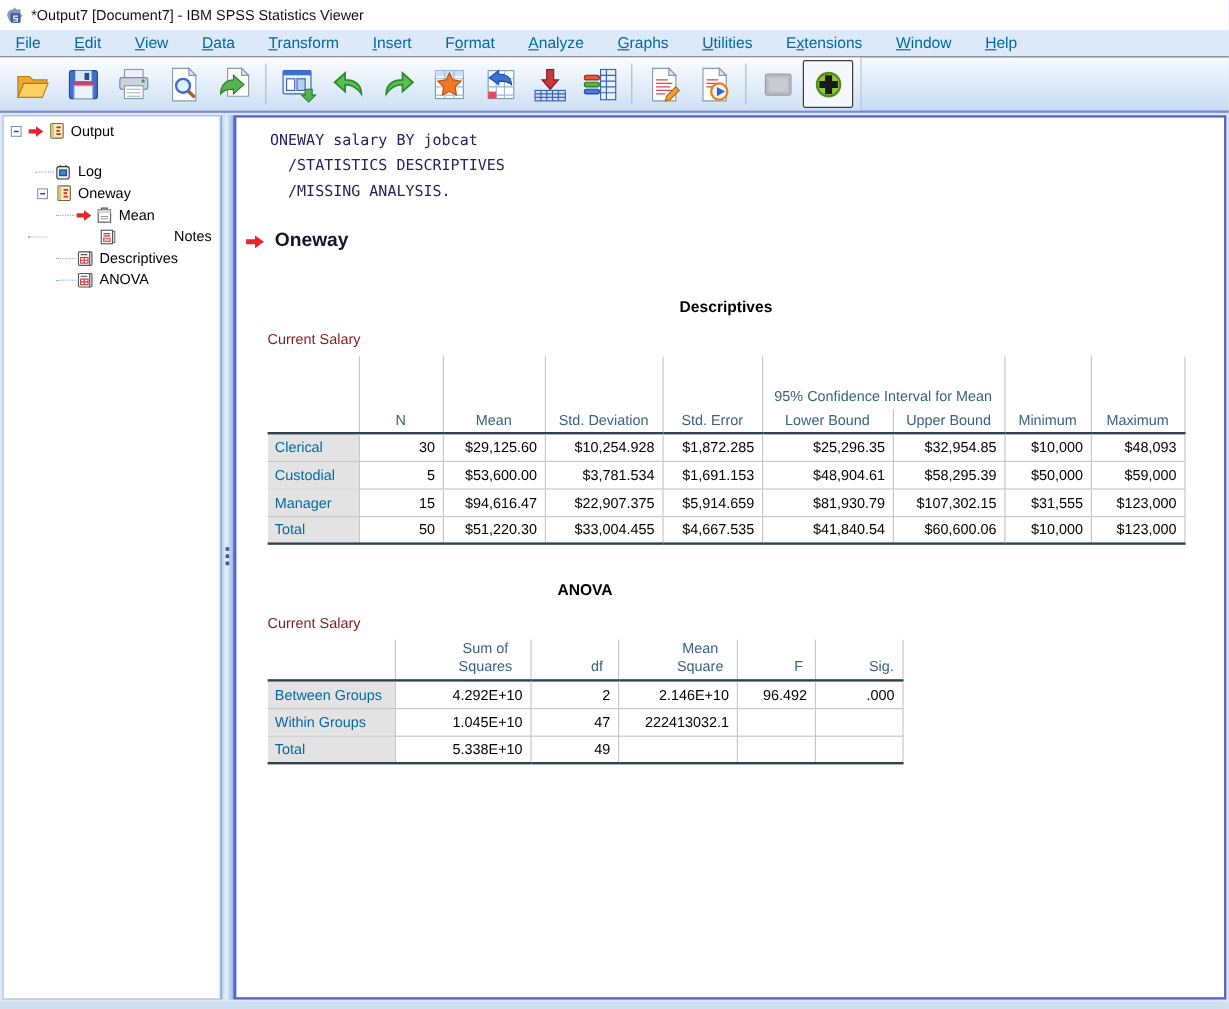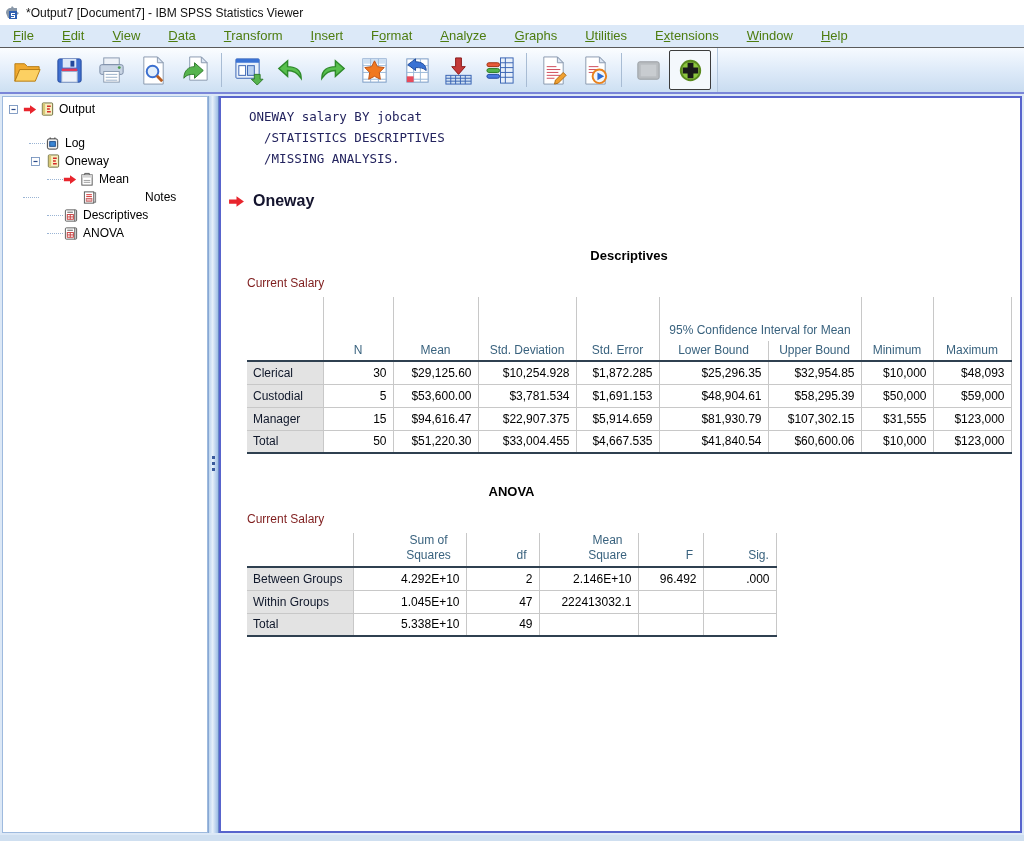--- a/index.html
+++ b/index.html
@@ -7,34 +7,34 @@
   body { width:1024px; height:841px; font-family:"Liberation Sans", sans-serif; background:#cfdff0; }
   .app { position:relative; width:1024px; height:841px; overflow:hidden; background:#dce8f6; }
 
   
   .titlebar { height:25px; background:#ffffff; display:flex; align-items:center; padding-left:4px; }
   .app-icon { width:17px; height:17px; display:inline-flex; margin-right:5px; }
   .title-text { font-size:12px; color:#111; }
 
   
   .menubar { height:23px; background:#dce9f8; border-bottom:1px solid #5a5a5a; display:flex; align-items:center; padding-left:2px; }
-  .menu-item { font-size:13px; color:#4d7c0f; padding:2px 11px 3px 11px; margin-right:6px; cursor:default; }
+  .menu-item { font-size:13px; color:#0369a1; padding:2px 11px 3px 11px; margin-right:6px; cursor:default; }
   .menu-item .u { text-decoration:underline; }
 
   
   .toolbar { height:46px; background:linear-gradient(#f6faff, #dcE9f8 55%, #c9dcf0); border-bottom:2px solid #7a86d8; display:flex; }
   .toolbar-panel { display:flex; align-items:center; padding:2px 6px 2px 6px; border-right:1px solid #b4c8de; background:linear-gradient(#fbfdff, #e2edfa 55%, #cde0f2); }
   .tb-btn { width:42px; height:40px; display:flex; align-items:center; justify-content:center; border:1px solid transparent; border-radius:2px; }
   .tb-btn svg { width:31px; height:31px; }
   .tb-btn.framed { border:1px solid #3c3c3c; background:#f4f8fc; }
   .tb-sep { width:1px; height:34px; background:#a8bcd4; margin:0 5px; }
 
   
   .workspace { position:absolute; top:94px; left:0; right:0; bottom:6px; display:flex; padding:2px; }
-  .sidebar { width:206px; background:#fff; border:1px solid #9ebade; overflow:hidden; padding-top:3px; }
+  .sidebar { width:182px; background:#fff; border:1px solid #9ebade; overflow:hidden; padding-top:3px; }
   .splitter { width:11px; position:relative; background:linear-gradient(90deg,#bcd4ee,#e6f0fa 40%,#9cbce4); border-left:1px solid #88a8d4; border-right:1px solid #6888c8; }
   .grip { position:absolute; left:3px; top:360px; }
   .grip i { display:block; width:3px; height:3px; background:#3a5a9c; margin-bottom:3px; }
   .content { flex:1; background:#fff; border:2px solid #5864cc; position:relative; overflow:hidden; }
 
   
   .tree-row { display:flex; align-items:center; height:18px; font-size:12px; color:#000; white-space:nowrap; }
   .tree-row .gap { display:inline-block; width:16px; height:1px; border-top:1px dotted #9ab4d4; }
   .tree-expander { width:16px; height:13px; display:inline-flex; }
   .tree-expander svg { width:13px; height:13px; }
@@ -55,21 +55,21 @@
   .tbl-caption { font-size:12px; color:#7f1d1d; margin-top:13px; margin-bottom:7px; }
 
   table.spss { border-collapse:collapse; table-layout:fixed; font-size:12px; }
   table.spss th, table.spss td { padding:0 6px; font-weight:normal; overflow:hidden; }
   table.spss th { color:#39627e; text-align:center; vertical-align:bottom; padding-bottom:3px; border-right:1px solid #c8c8c8; }
   table.spss tr.h-top th { height:44px;text-align:center; }
   table.spss tr.h-bot th { height:20px; border-bottom:2px solid #2f4050; }
   table.spss th.anv { height:40px; white-space:pre-line; line-height:15px;padding-left:44px; }
   table.spss td { height:23px; border-right:1px solid #c8c8c8; border-bottom:1px solid #c8c8c8; }
   table.spss td.val { text-align:right; color:#000; background:#fff; }
-  table.spss td.rowlbl { background:#e3e3e3; color:#0f172a; text-align:left; }
+  table.spss td.rowlbl { background:#e3e3e3; color:#0369a1; text-align:left; }
   table.spss tbody tr:last-child td { border-bottom:2px solid #2f4050; }
   .span-h { line-height:15px; }
 
   .bottom-strip { position:absolute; left:0; bottom:0; width:100%; height:6px; background:#cfdff0; }
 </style>
 </head>
 <body>
 
 <div class="app">
 

